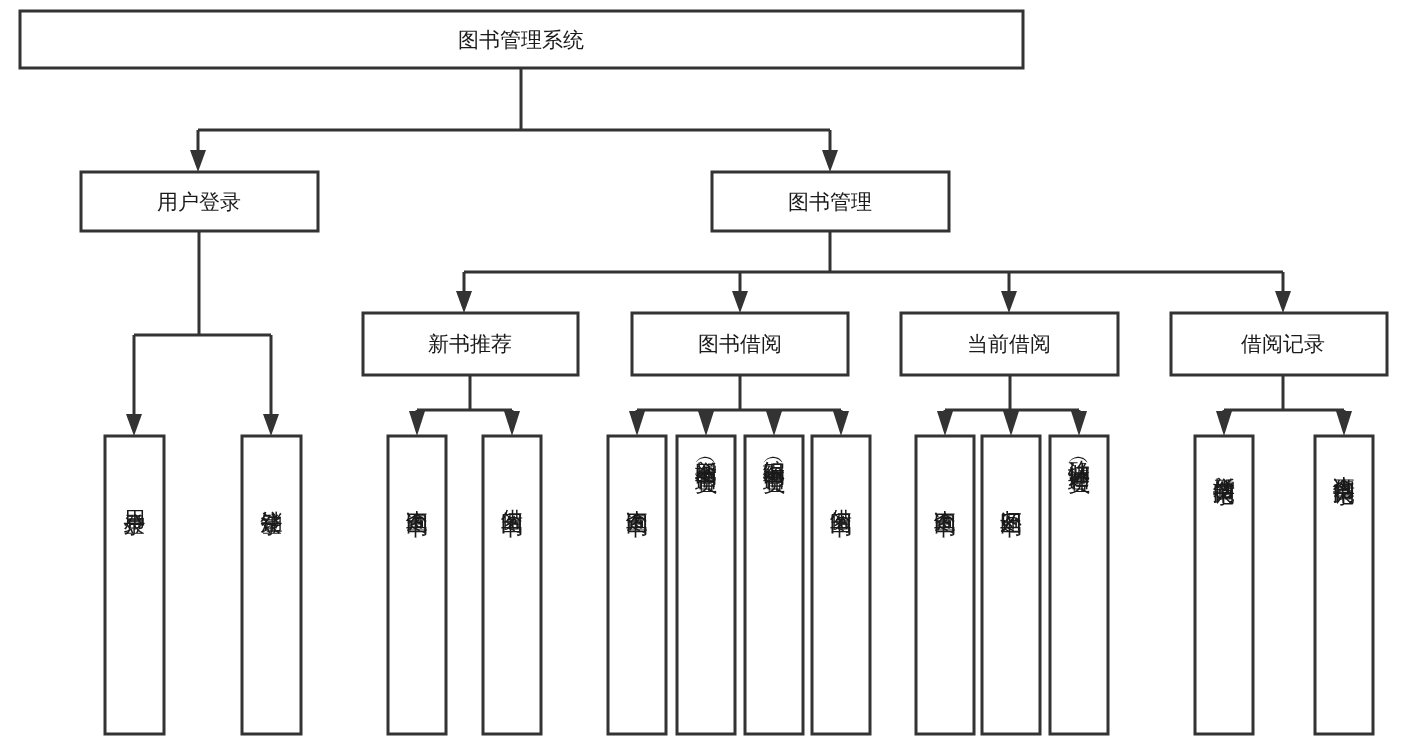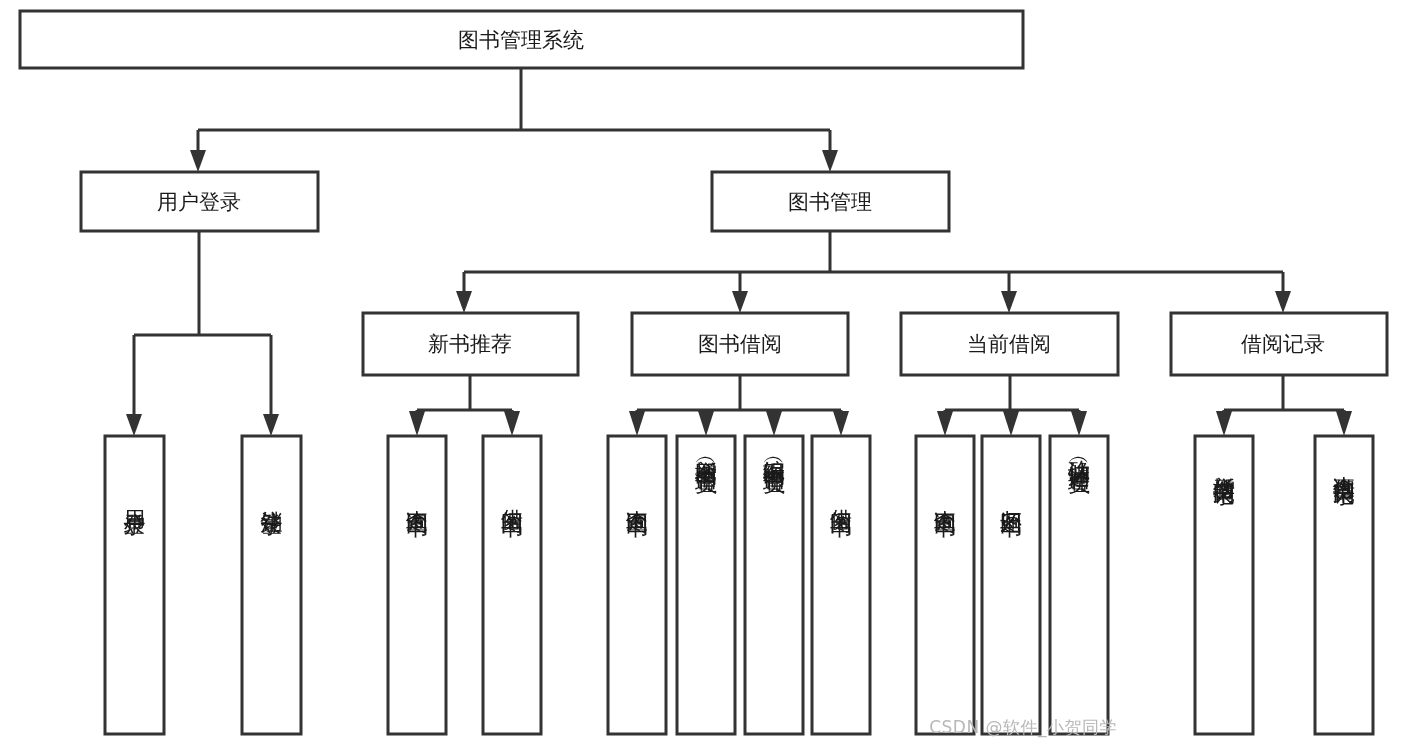--- a/index.html
+++ b/index.html
@@ -229,14 +229,13 @@
     <span class="leaf-text">确认归还（管理员）</span>
   </div>
 
   <div class="leaf-text-wrap" style="left:1195px; top:436px; width:58px; height:298px; padding-top:22px;">
     <span class="leaf-text">新增借阅记录</span>
   </div>
   <div class="leaf-text-wrap" style="left:1315px; top:436px; width:58px; height:298px; padding-top:22px;">
     <span class="leaf-text">查询借阅记录</span>
   </div>
 
-  <div class="watermark">CSDN @软件_小贺同学</div>
 </div>
 
 </body></html>

